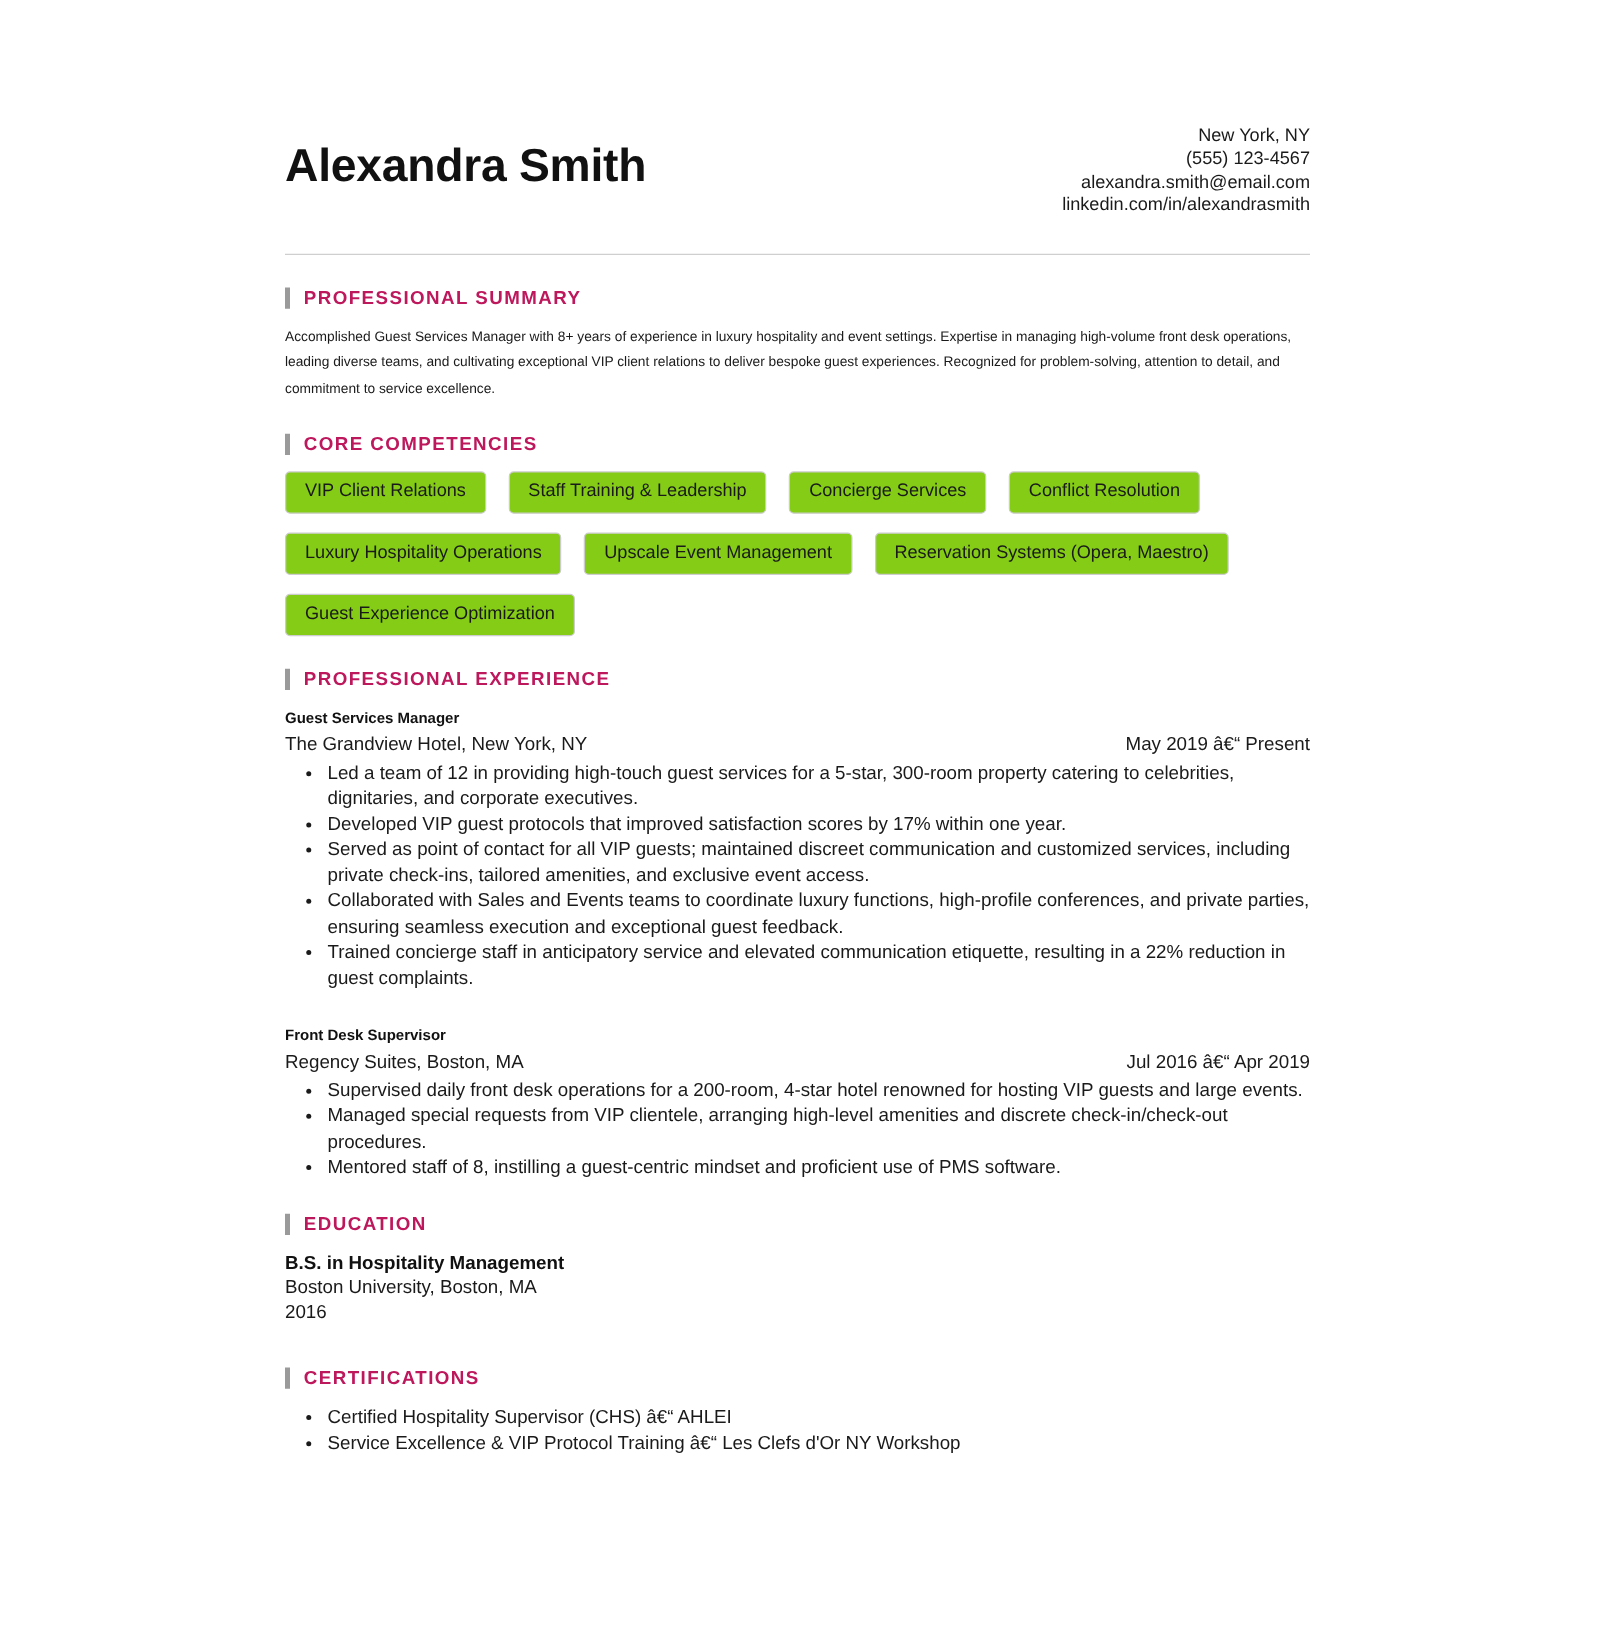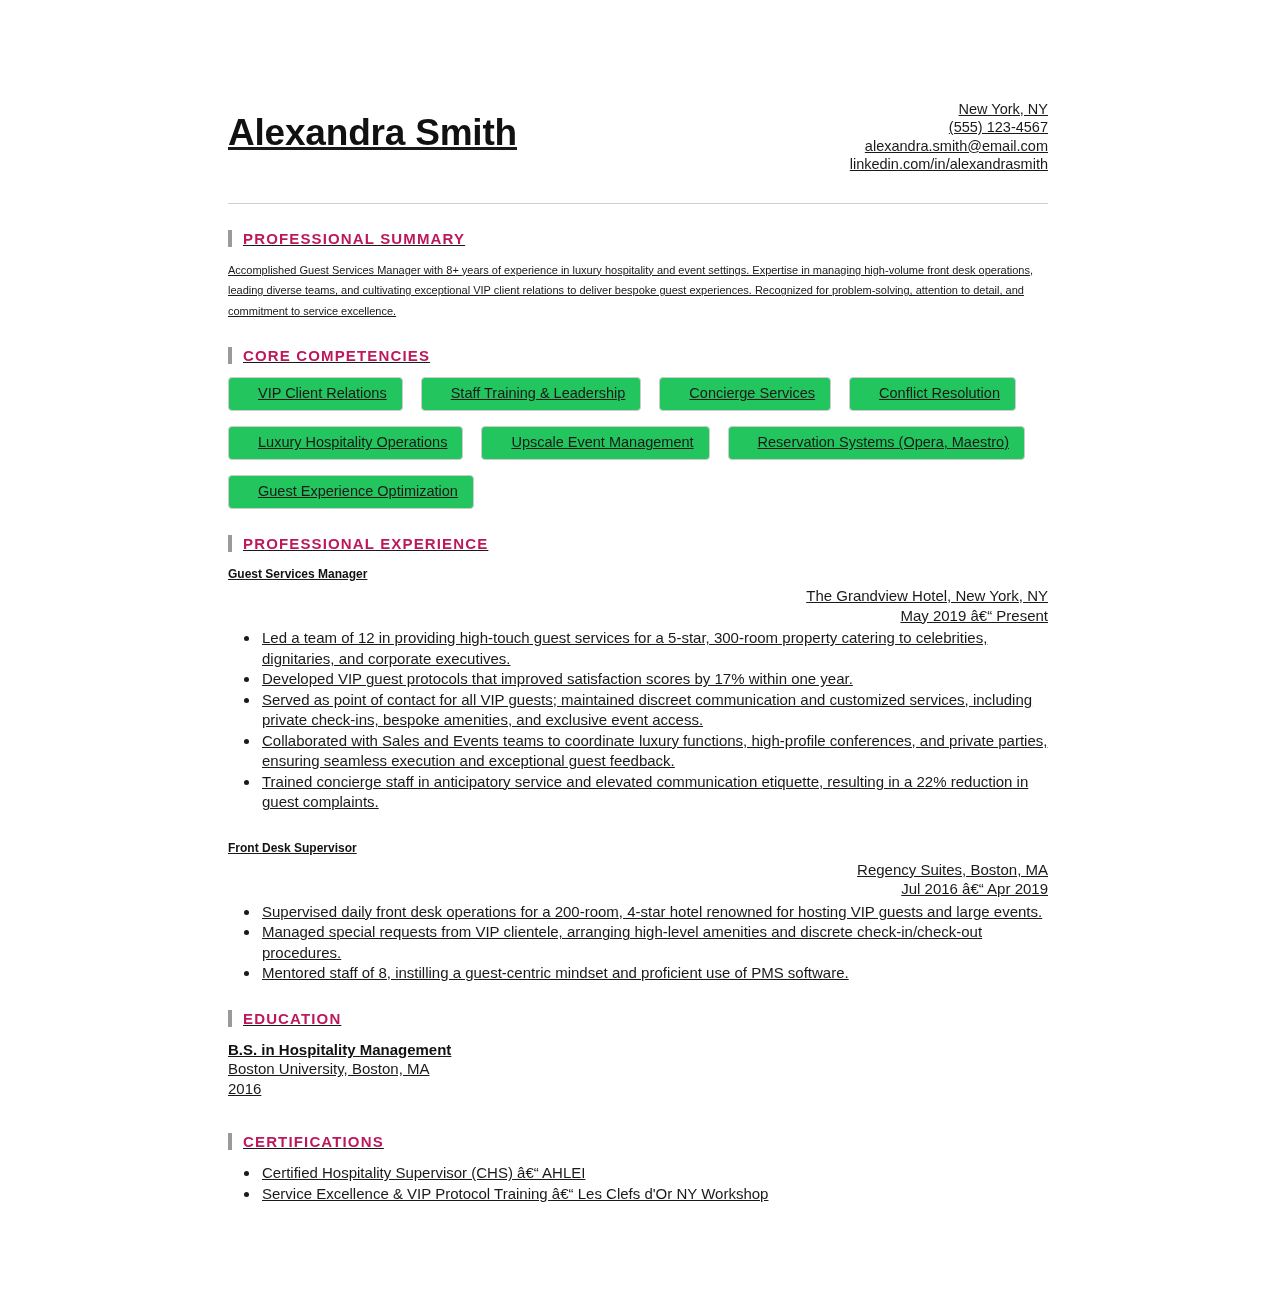--- a/index.html
+++ b/index.html
@@ -13,21 +13,20 @@
     font-family: "Liberation Sans", sans-serif;
     color: #1a1a1a;
     -webkit-font-smoothing: antialiased;
   }
   .page {
     width: 1278px;
     height: 1300px;
     box-sizing: border-box;
     padding: 96px 230px 0 228px;
     position: relative;
-    text-decoration: underline;
   }
 
   
   .header {
     display: flex;
     align-items: flex-start;
     justify-content: space-between;
   }
   .name {
     font-size: 37px;
@@ -91,46 +90,45 @@
   
   .tags {
     display: flex;
     flex-wrap: wrap;
     gap: 15px 18px;
     max-width: 830px;
   }
   .tag {
     border: 1px solid #cccccc;
     border-radius: 4px;
-    background: #22c55e;
-    padding: 7px 15px 8px 29px;
+    background: #84cc16;
+    padding: 7px 15px 8px 15px;
     font-size: 14.5px;
     line-height: 17px;
     color: #1a1a1a;
     white-space: nowrap;
   }
 
   
   .job { margin-bottom: 4px; }
   .job + .job { margin-top: 26px; }
   .job-title {
     font-size: 12px;
     font-weight: bold;
     color: #111111;
     line-height: 19px;
     margin-bottom: 2px;
   }
   .job-meta {
     display: flex;
     justify-content: space-between;
-    align-items: flex-end;
+    align-items: center;
     font-size: 15px;
     line-height: 19.5px;
     color: #1a1a1a;
-    flex-direction: column;
   }
   .job-dates { white-space: nowrap; padding-left: 20px; }
 
   ul.bullets {
     margin: 3px 0 0 0;
     padding-left: 32px;
     list-style-type: disc;
   }
   ul.bullets li {
     font-size: 15px;
@@ -205,21 +203,21 @@
 
     <div class="job">
       <div class="job-title">Guest Services Manager</div>
       <div class="job-meta">
         <span>The Grandview Hotel, New York, NY</span>
         <span class="job-dates">May 2019 â€“ Present</span>
       </div>
       <ul class="bullets">
         <li>Led a team of 12 in providing high-touch guest services for a 5-star, 300-room property catering to celebrities, dignitaries, and corporate executives.</li>
         <li>Developed VIP guest protocols that improved satisfaction scores by 17% within one year.</li>
-        <li>Served as point of contact for all VIP guests; maintained discreet communication and customized services, including private check-ins, bespoke amenities, and exclusive event access.</li>
+        <li>Served as point of contact for all VIP guests; maintained discreet communication and customized services, including private check-ins, tailored amenities, and exclusive event access.</li>
         <li>Collaborated with Sales and Events teams to coordinate luxury functions, high-profile conferences, and private parties, ensuring seamless execution and exceptional guest feedback.</li>
         <li>Trained concierge staff in anticipatory service and elevated communication etiquette, resulting in a 22% reduction in guest complaints.</li>
       </ul>
     </div>
 
     <div class="job">
       <div class="job-title">Front Desk Supervisor</div>
       <div class="job-meta">
         <span>Regency Suites, Boston, MA</span>
         <span class="job-dates">Jul 2016 â€“ Apr 2019</span>

